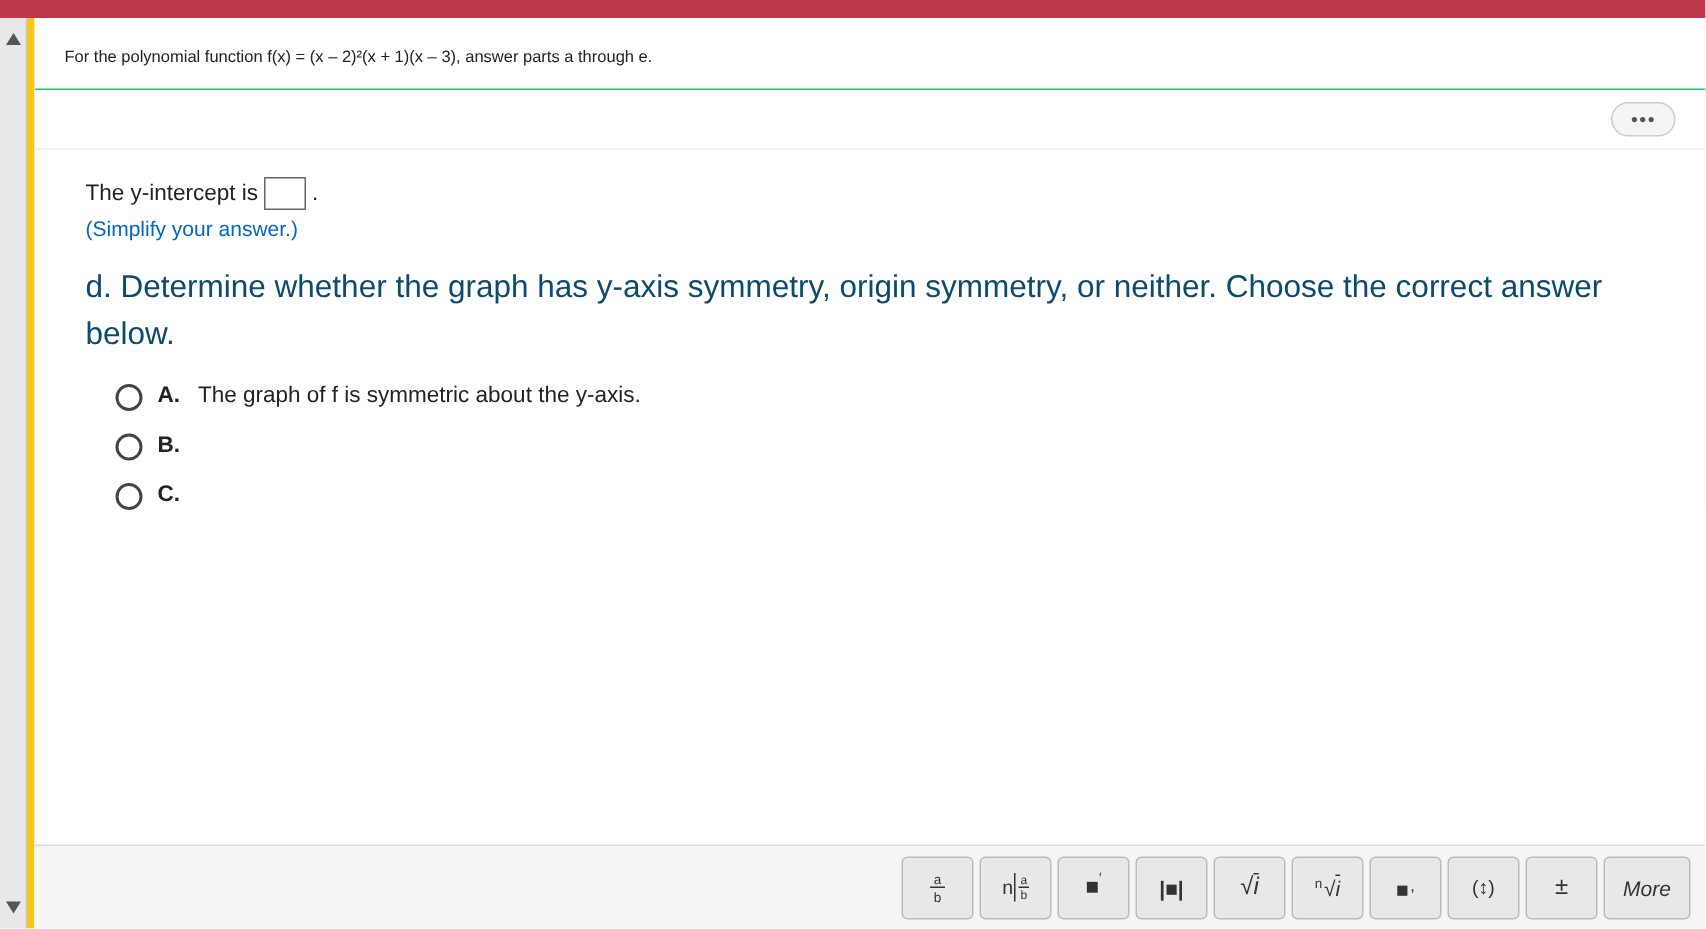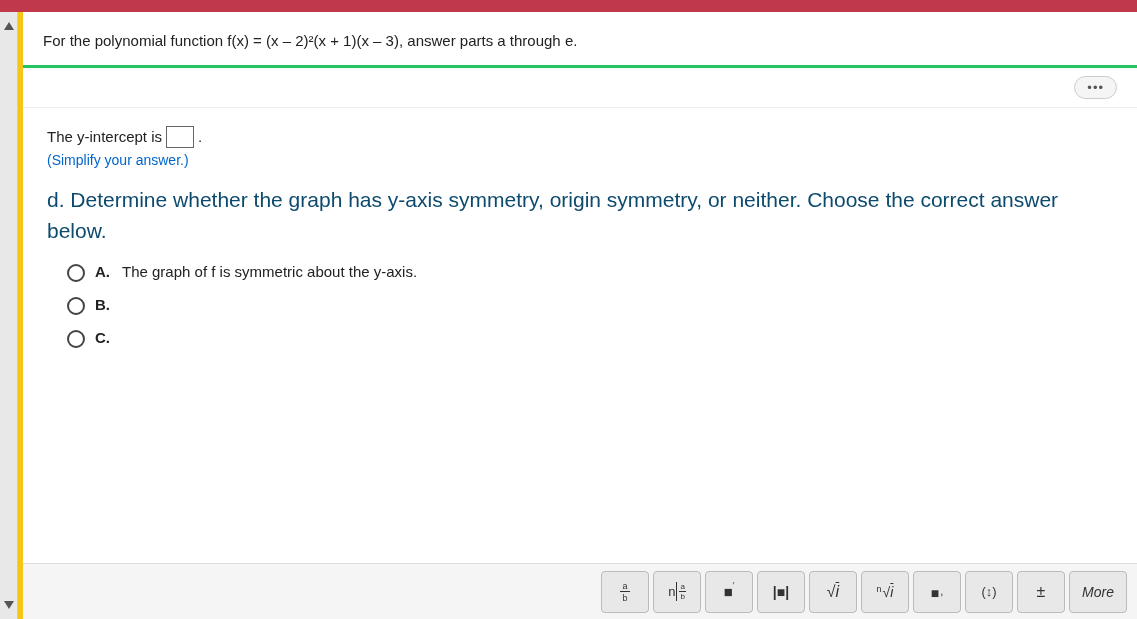--- a/index.html
+++ b/index.html
@@ -64,23 +64,23 @@
       left: 23px;
       top: 12px;
       width: 1114px;
       height: 607px;
       background: #ffffff;
       overflow: hidden;
     }
 
     .question-header {
       padding: 18px 20px 12px 20px;
-      font-size: 15px;
+      font-size: 11px;
       color: #222;
-      border-bottom: 3px solid #22c55e;
+      border-bottom: 1px solid #22c55e;
       line-height: 1.5;
     }
 
     .more-options-bar {
       display: flex;
       justify-content: flex-end;
       padding: 8px 20px;
       border-bottom: 1px solid #eee;
     }
 
@@ -89,21 +89,21 @@
       border: 1px solid #ccc;
       border-radius: 12px;
       padding: 3px 12px;
       font-size: 13px;
       color: #555;
       cursor: pointer;
       letter-spacing: 1px;
     }
 
     .content-area {
-      padding: 18px 24px;
+      padding: 18px 34px;
     }
 
     .y-intercept-line {
       font-size: 15px;
       color: #222;
       margin-bottom: 4px;
       display: flex;
       align-items: center;
       gap: 4px;
     }

